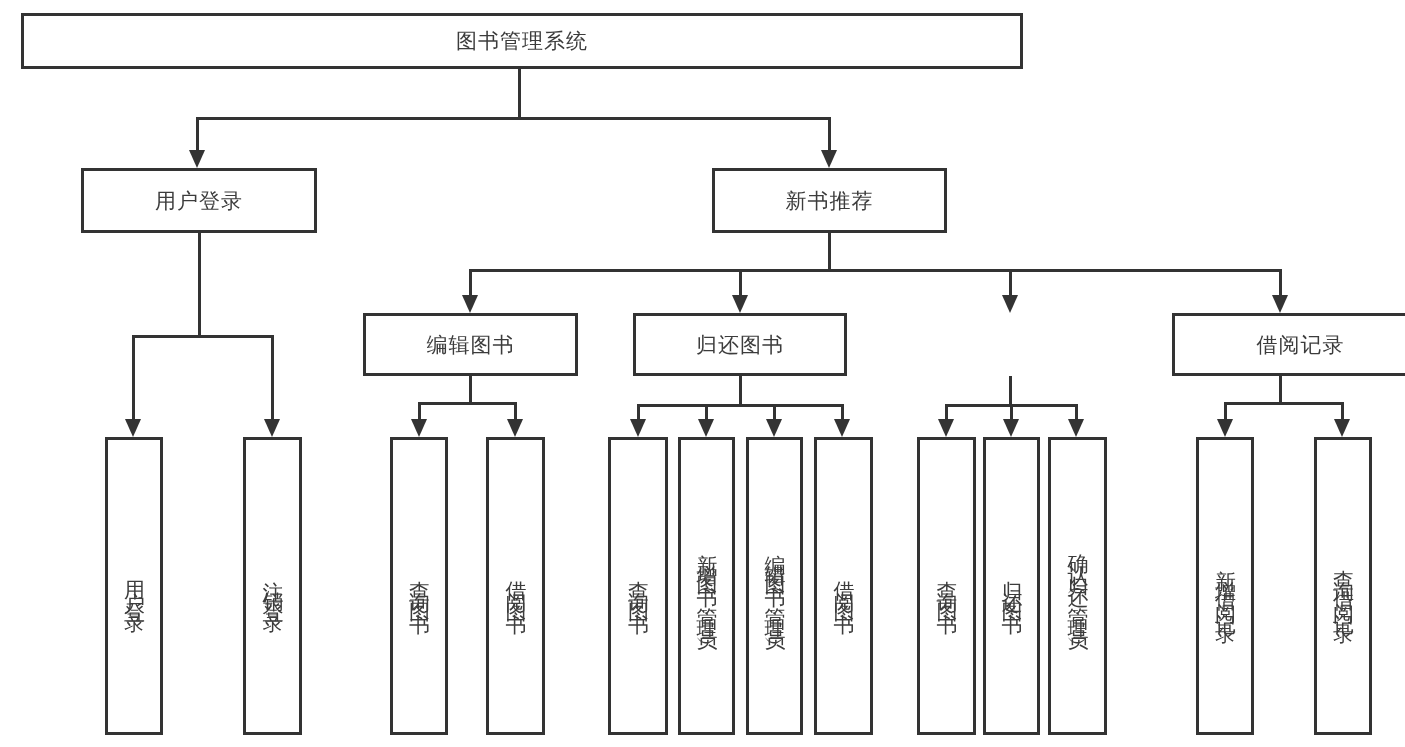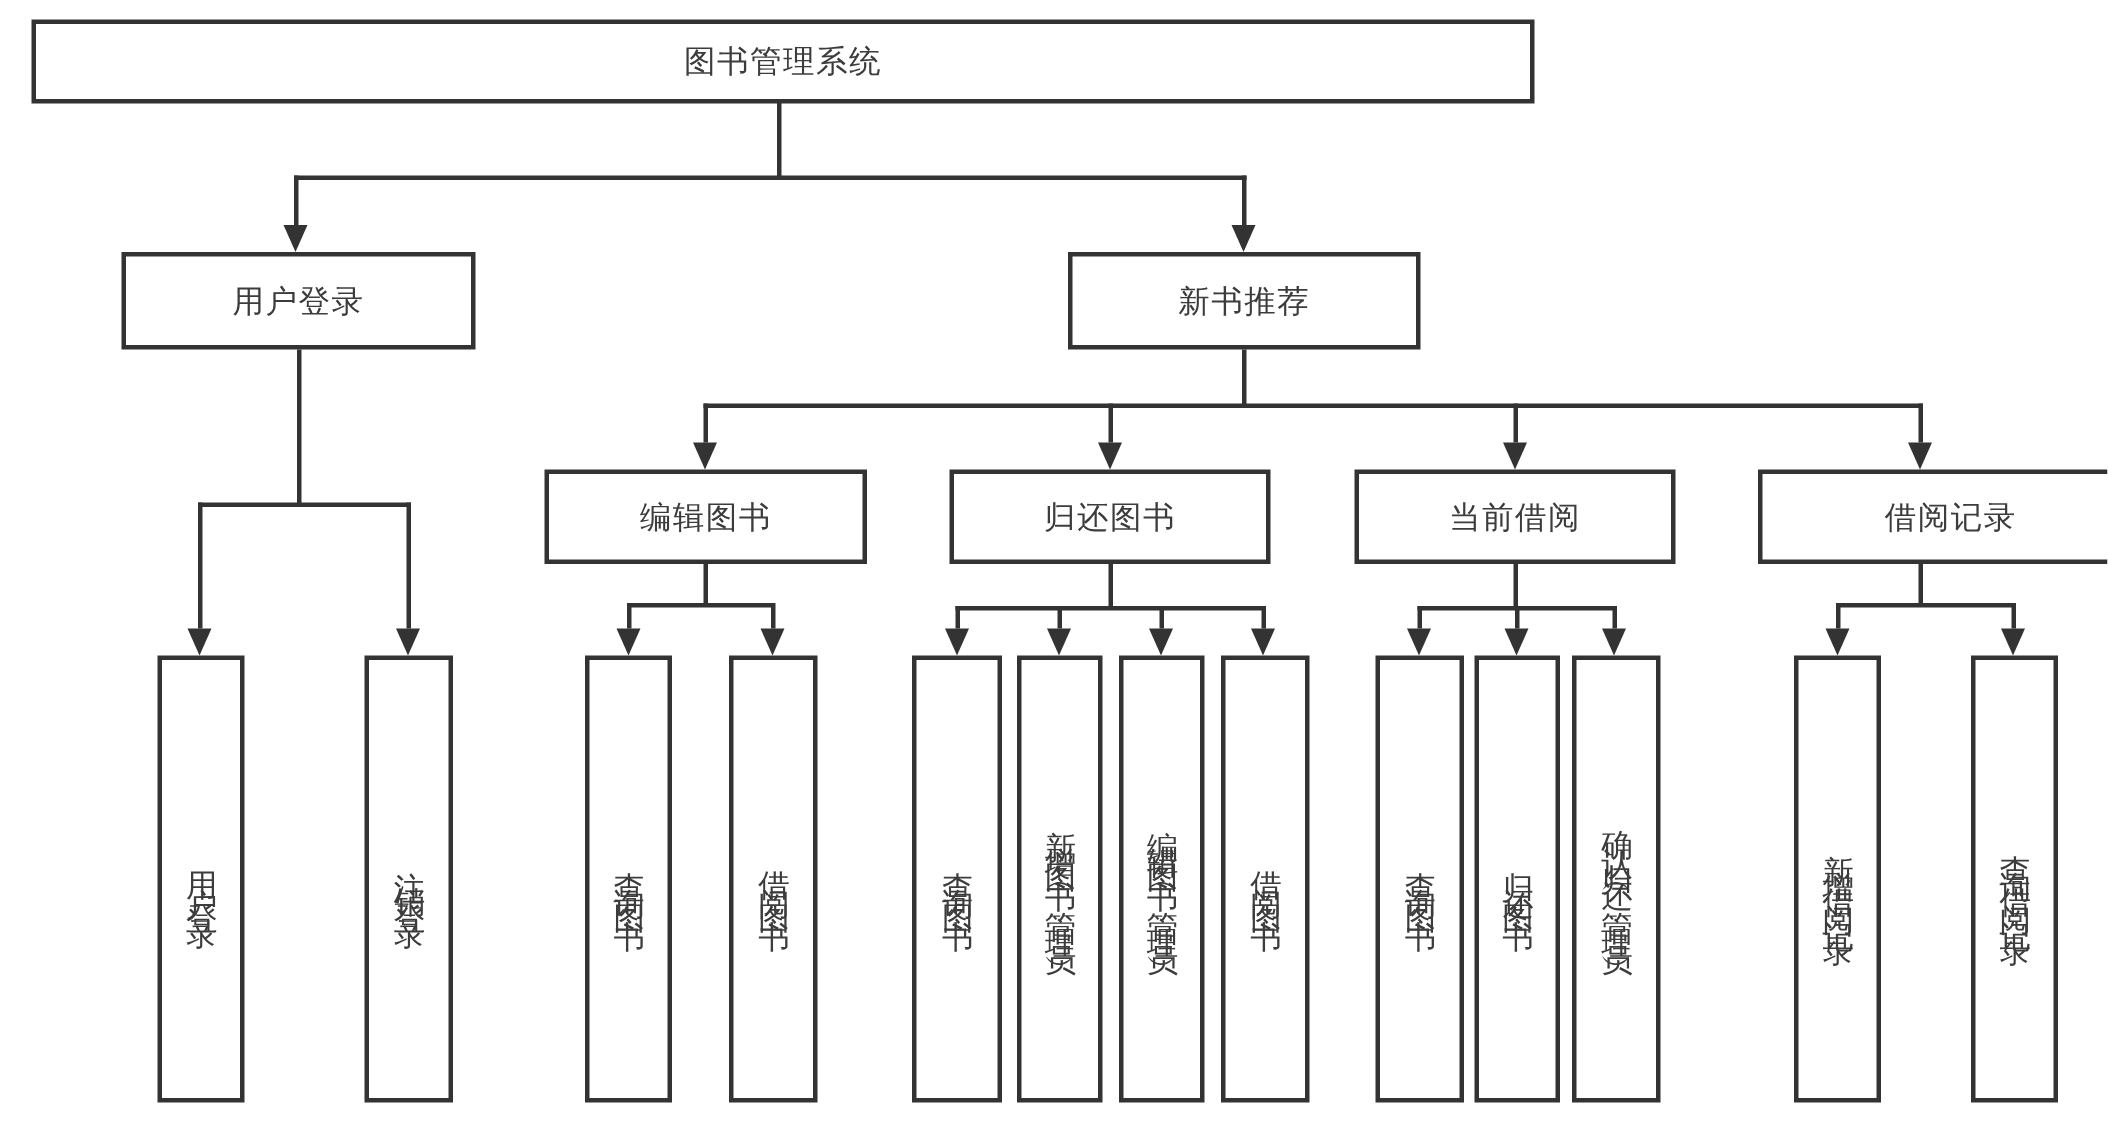--- a/index.html
+++ b/index.html
@@ -67,23 +67,20 @@
   <div class="vl" style="left:1009px;top:269px;height:26px"></div>
   <div class="ah" style="left:1002px;top:295px"></div>
   <div class="vl" style="left:1279px;top:269px;height:26px"></div>
   <div class="ah" style="left:1272px;top:295px"></div>
 
   <div class="box" style="left:363px;top:313px;width:215px;height:63px">
     <span class="lbl">编辑图书</span>
   </div>
   <div class="box" style="left:633px;top:313px;width:214px;height:63px">
     <span class="lbl">归还图书</span>
-  </div>
-  <div class="box" style="left:903px;top:313px;width:214px;height:63px">
-    <span class="lbl">当前借阅</span>
   </div>
   <div class="box" style="left:1172px;top:313px;width:257px;height:63px">
     <span class="lbl">借阅记录</span>
   </div>
 
   <div class="vl" style="left:469px;top:376px;height:28px"></div>
   <div class="hl" style="left:418px;top:402px;width:98px"></div>
   <div class="vl" style="left:418px;top:402px;height:17px"></div>
   <div class="ah" style="left:411px;top:419px"></div>
   <div class="vl" style="left:514px;top:402px;height:17px"></div>

